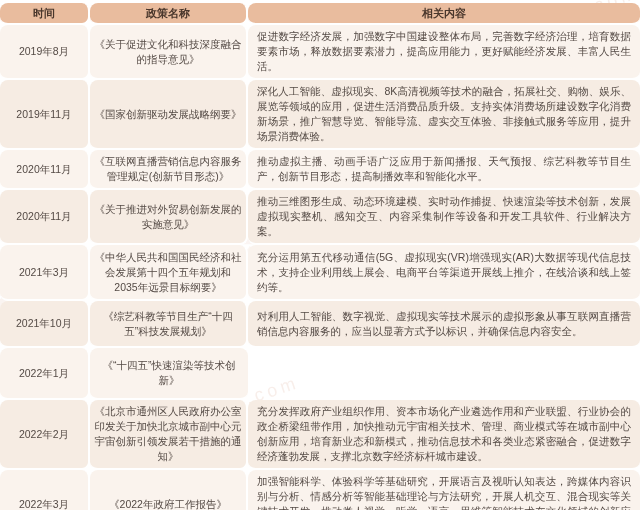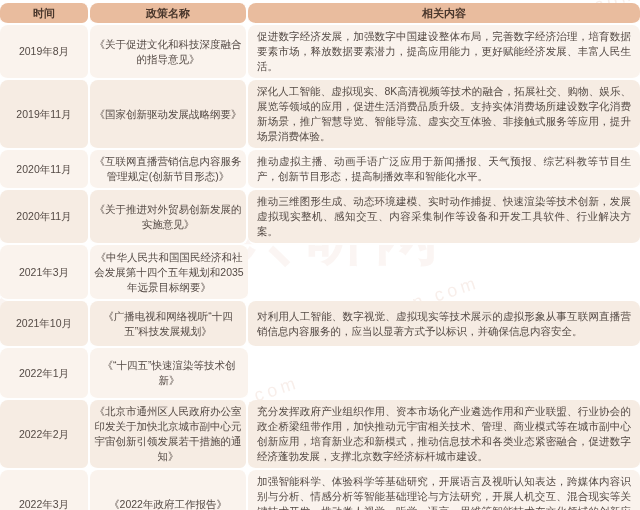--- a/index.html
+++ b/index.html
@@ -99,25 +99,26 @@
 
   <div class="trow alt">
     <div class="cell time">2020年11月</div>
     <div class="cell policy">《关于推进对外贸易创新发展的实施意见》</div>
     <div class="cell content">推动三维图形生成、动态环境建模、实时动作捕捉、快速渲染等技术创新，发展虚拟现实整机、感知交互、内容采集制作等设备和开发工具软件、行业解决方案。</div>
   </div>
 
   <div class="trow">
     <div class="cell time">2021年3月</div>
     <div class="cell policy">《中华人民共和国国民经济和社会发展第十四个五年规划和2035年远景目标纲要》</div>
+    <div class="cell content">充分运用第五代移动通信(5G、虚拟现实(VR)增强现实(AR)大数据等现代信息技术，支持企业利用线上展会、电商平台等渠道开展线上推介，在线洽谈和线上签约等。</div>
   </div>
 
   <div class="trow alt">
     <div class="cell time">2021年10月</div>
-    <div class="cell policy">《广播电视和网络视听“十四五”科技发展规划》</div>
+    <div class="cell policy">《综艺科教等节目生产“十四五”科技发展规划》</div>
     <div class="cell content">对利用人工智能、数字视觉、虚拟现实等技术展示的虚拟形象从事互联网直播营销信息内容服务的，应当以显著方式予以标识，并确保信息内容安全。</div>
   </div>
 
   <div class="trow">
     <div class="cell time">2022年1月</div>
     <div class="cell policy">《“十四五”快速渲染等技术创新》</div>
   </div>
 
   <div class="trow alt">
     <div class="cell time">2022年2月</div>

